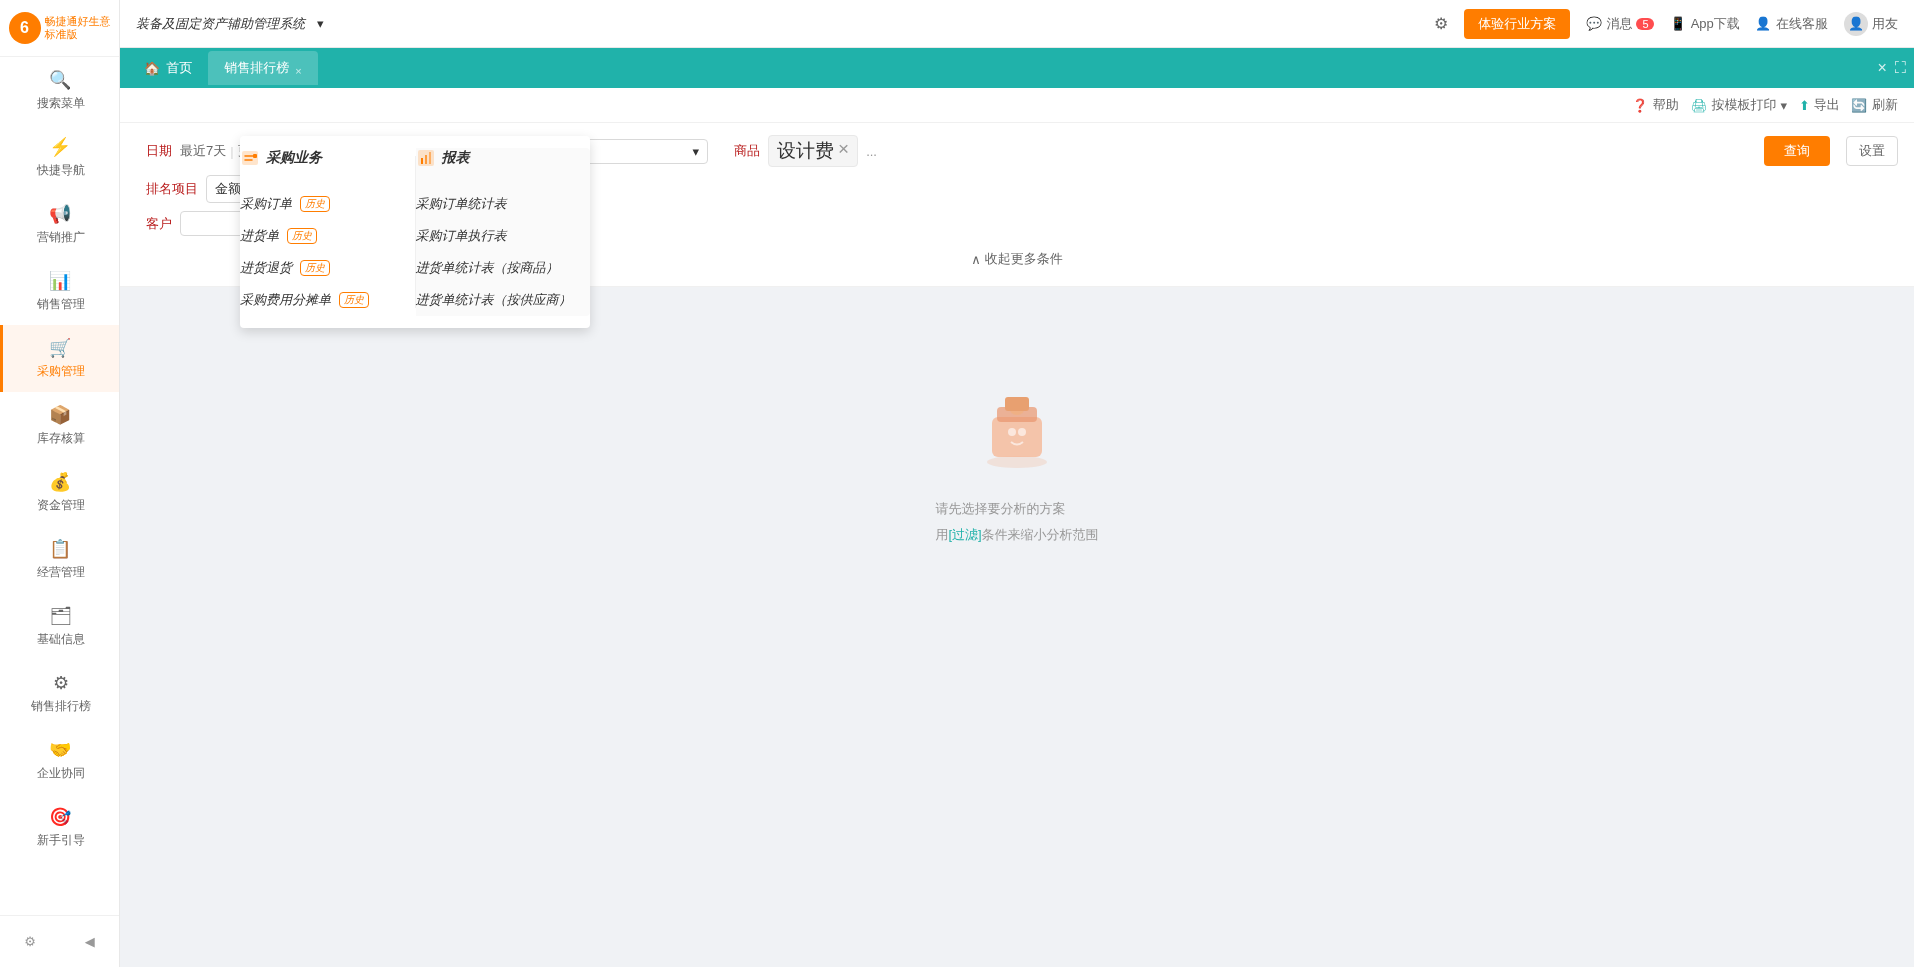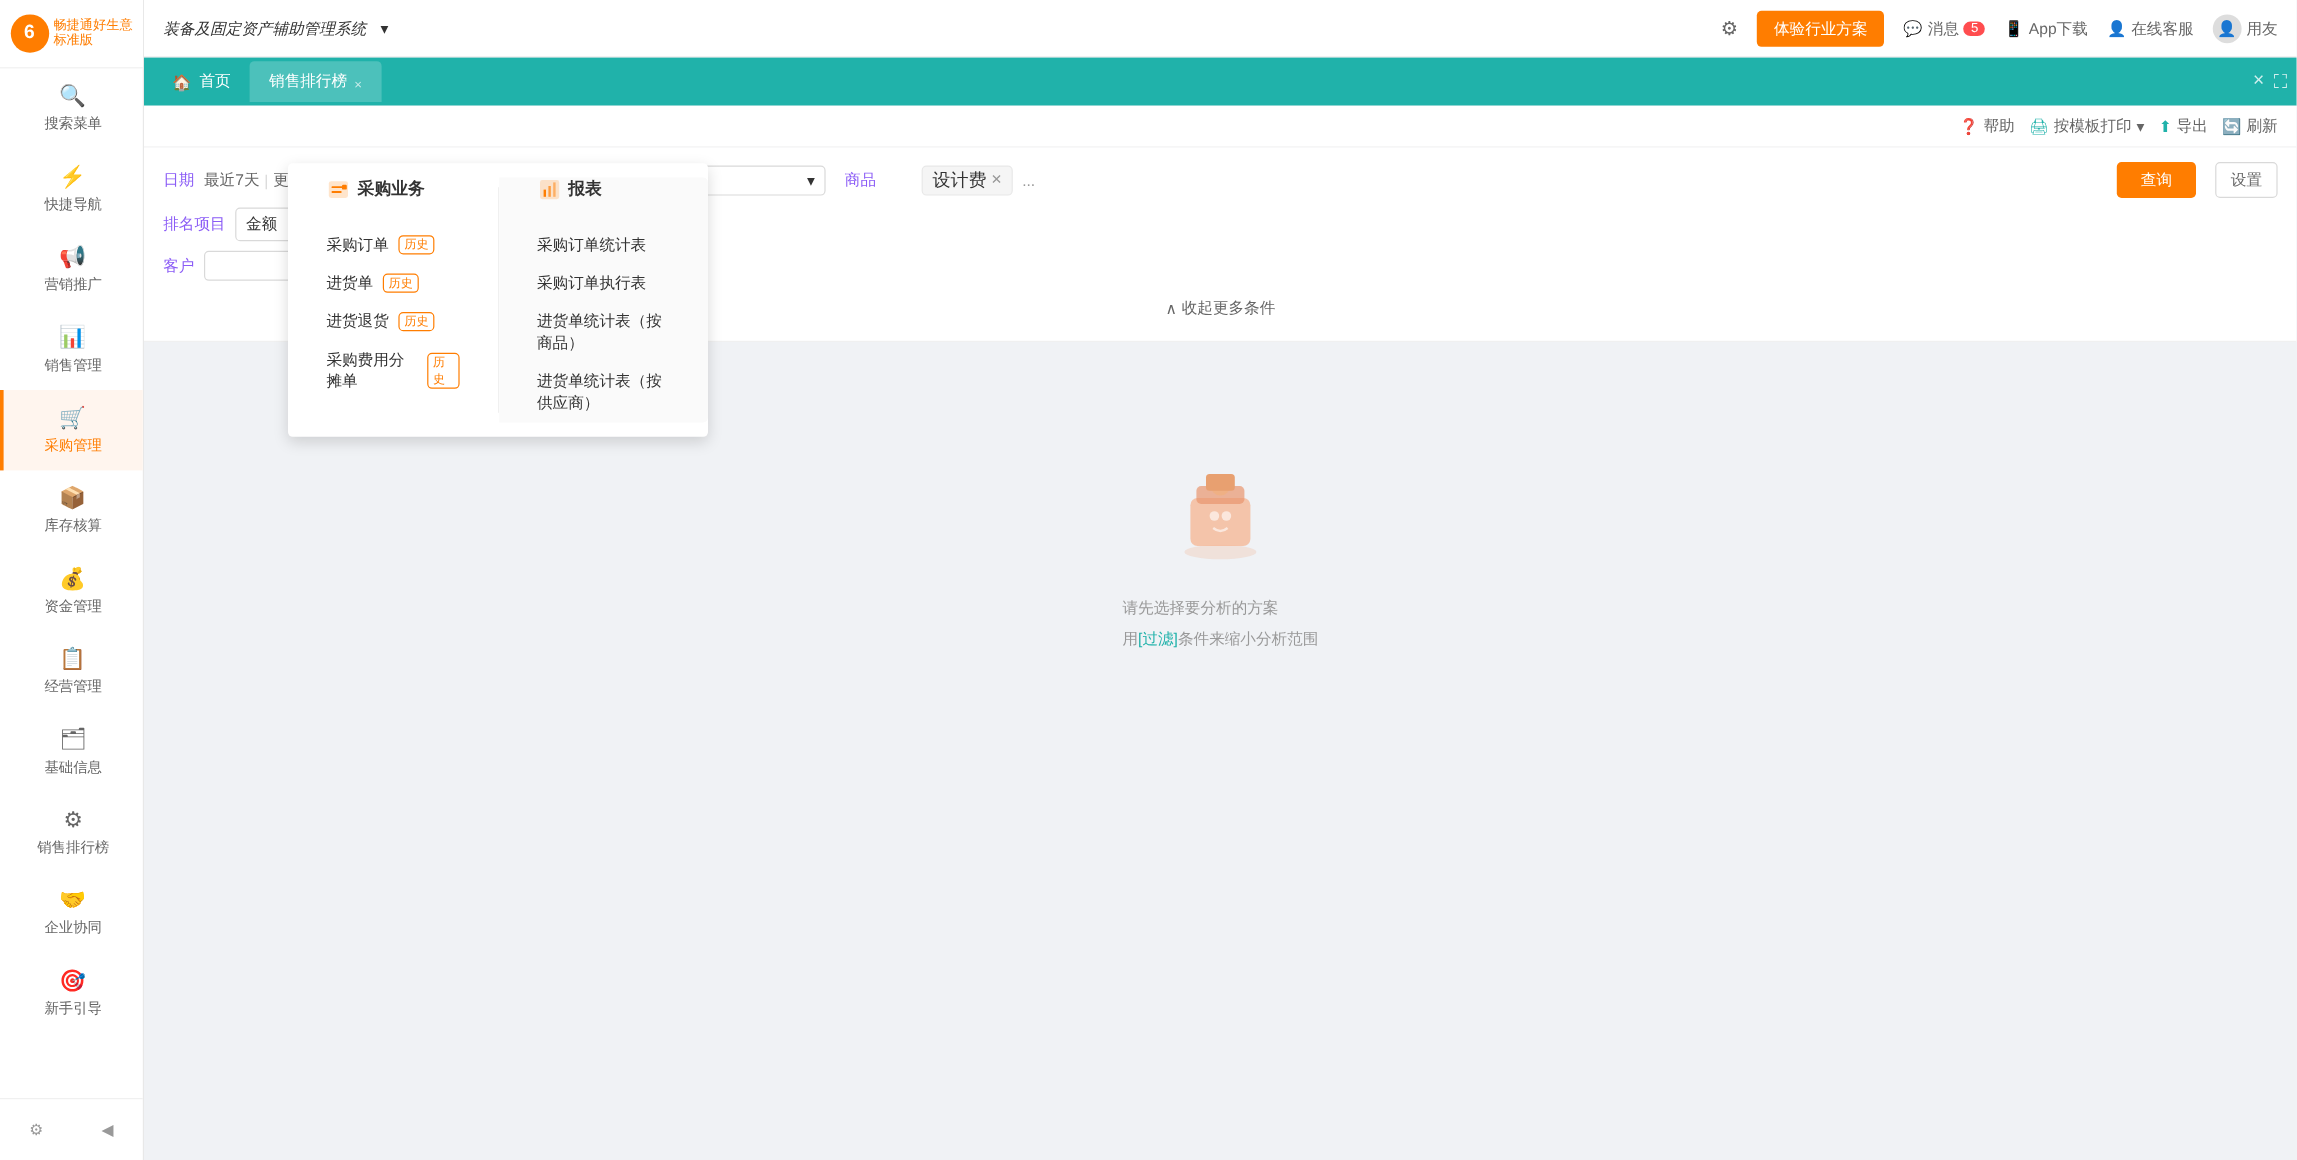--- a/index.html
+++ b/index.html
@@ -45,36 +45,36 @@
 
     
     .page-toolbar { background: #fff; padding: 8px 16px; display: flex; align-items: center; justify-content: flex-end; gap: 12px; border-bottom: 1px solid #f0f0f0; }
     .toolbar-btn { display: flex; align-items: center; gap: 4px; color: #666; cursor: pointer; font-size: 13px; }
     .toolbar-btn .icon { color: #20b2aa; }
 
     
     .filter-area { background: #fff; padding: 12px 16px; border-bottom: 1px solid #f0f0f0; }
     .filter-row { display: flex; align-items: center; gap: 16px; margin-bottom: 8px; flex-wrap: wrap; }
     .filter-item { display: flex; align-items: center; gap: 8px; }
-    .filter-label { color: #8b5cf6; white-space: nowrap; font-size: 13px; }
+    .filter-label { color: #b91c1c; white-space: nowrap; font-size: 13px; margin-left: 10px; }
     .filter-input { border: 1px solid #d9d9d9; border-radius: 4px; padding: 4px 8px; font-size: 13px; color: #333; min-width: 160px; background: #fff; }
-    .filter-tag { background: #f5f5f5; border: 1px solid #e8e8e8; border-radius: 4px; padding: 2px 8px; display: flex; align-items: flex-start; gap: 4px; color: #333; font-size: 15px; margin-left: 30px; }
+    .filter-tag { background: #f5f5f5; border: 1px solid #e8e8e8; border-radius: 4px; padding: 2px 8px; display: flex; align-items: flex-start; gap: 4px; color: #333; font-size: 19px; }
     .filter-tag .close { color: #999; cursor: pointer; }
     .filter-dots { color: #999; cursor: pointer; }
     .query-btn { background: #ff7d00; color: white; border: none; padding: 6px 20px; border-radius: 4px; cursor: pointer; font-size: 13px; }
     .setting-btn { background: #fff; color: #666; border: 1px solid #d9d9d9; padding: 5px 12px; border-radius: 4px; cursor: pointer; font-size: 13px; }
     .collapse-btn { display: flex; align-items: center; gap: 4px; color: #666; cursor: pointer; font-size: 13px; justify-content: center; padding: 6px; }
 
     
     .empty-state { display: flex; flex-direction: column; align-items: center; justify-content: center; height: 350px; color: #999; }
     .empty-text { font-size: 13px; color: #999; line-height: 2; }
     .empty-text span { color: #20b2aa; }
     .dropdown-menu { position: absolute; top: 48px; left: 120px; background: #fff; border-radius: 4px; box-shadow: 0 4px 12px rgba(0,0,0,0.15); width: 350px; z-index: 200; padding: 12px 0; }
     .dropdown-menu-content { display: flex; }
-    .menu-column { flex: 1; padding: 0 32px; }
+    .menu-column { flex: 1; padding: 0 0; font-style: italic; }
     .menu-column-header { display: flex; align-items: center; gap: 6px; font-size: 14px; font-weight: bold; color: #333; margin-bottom: 12px; padding-bottom: 8px; }
     .menu-col-icon { width: 20px; height: 20px; display: flex; align-items: center; justify-content: center; }
     .menu-item { display: flex; align-items: center; gap: 8px; padding: 7px 0; cursor: pointer; color: #333; font-size: 13px; }
     .history-badge { background: #fff; color: #ff7d00; border: 1px solid #ff7d00; border-radius: 4px; font-size: 10px; padding: 0 4px; }
     .menu-divider { width: 1px; background: #f0f0f0; margin: 8px 0; }
     .menu-right-col { background: #fafafa; border-radius: 0 4px 4px 0; }
 
     
     .date-quick { display: flex; gap: 4px; align-items: center; }
     .date-quick-btn { color: #666; cursor: pointer; font-size: 13px; }

